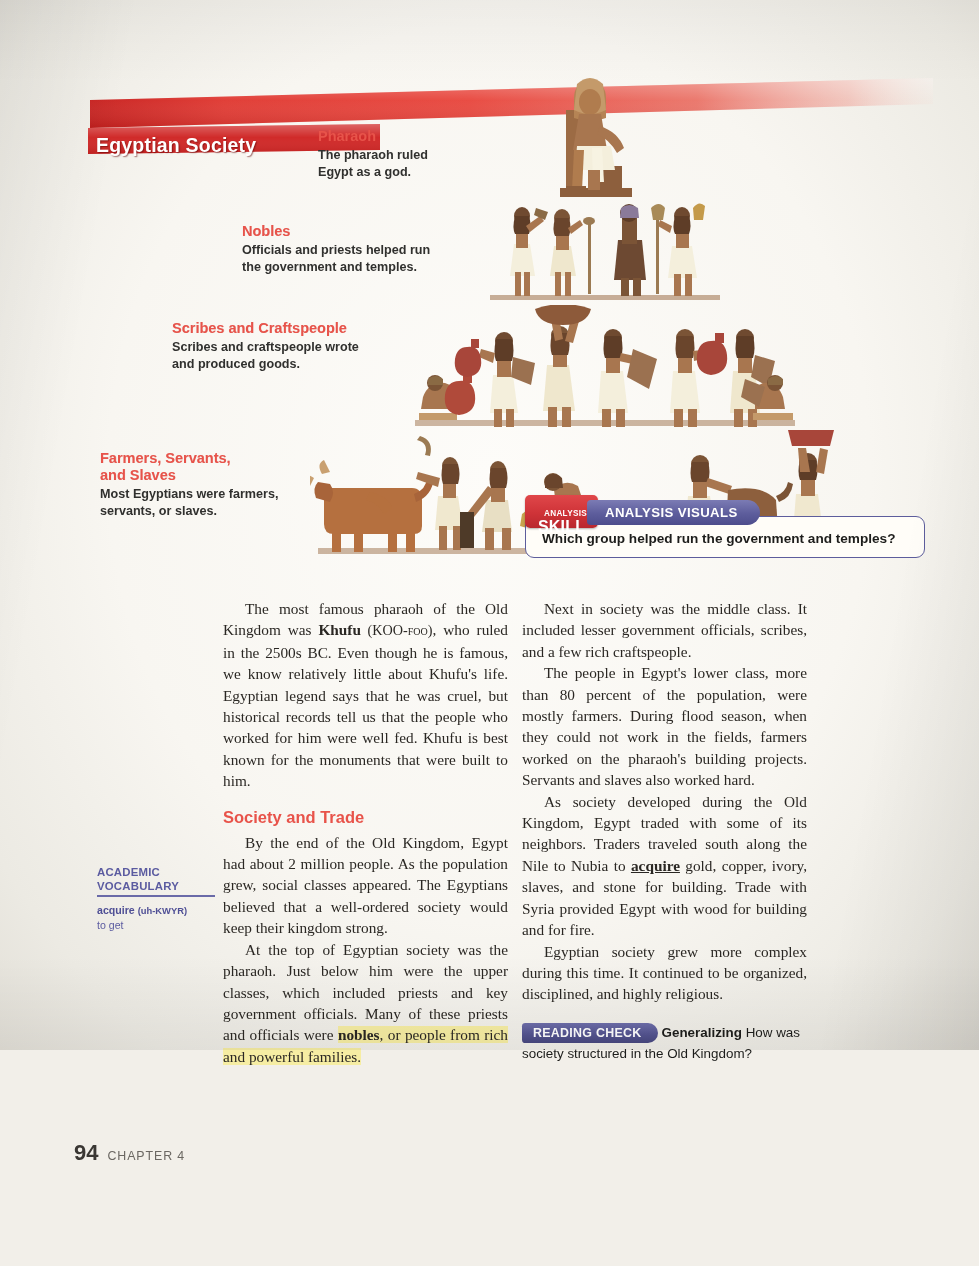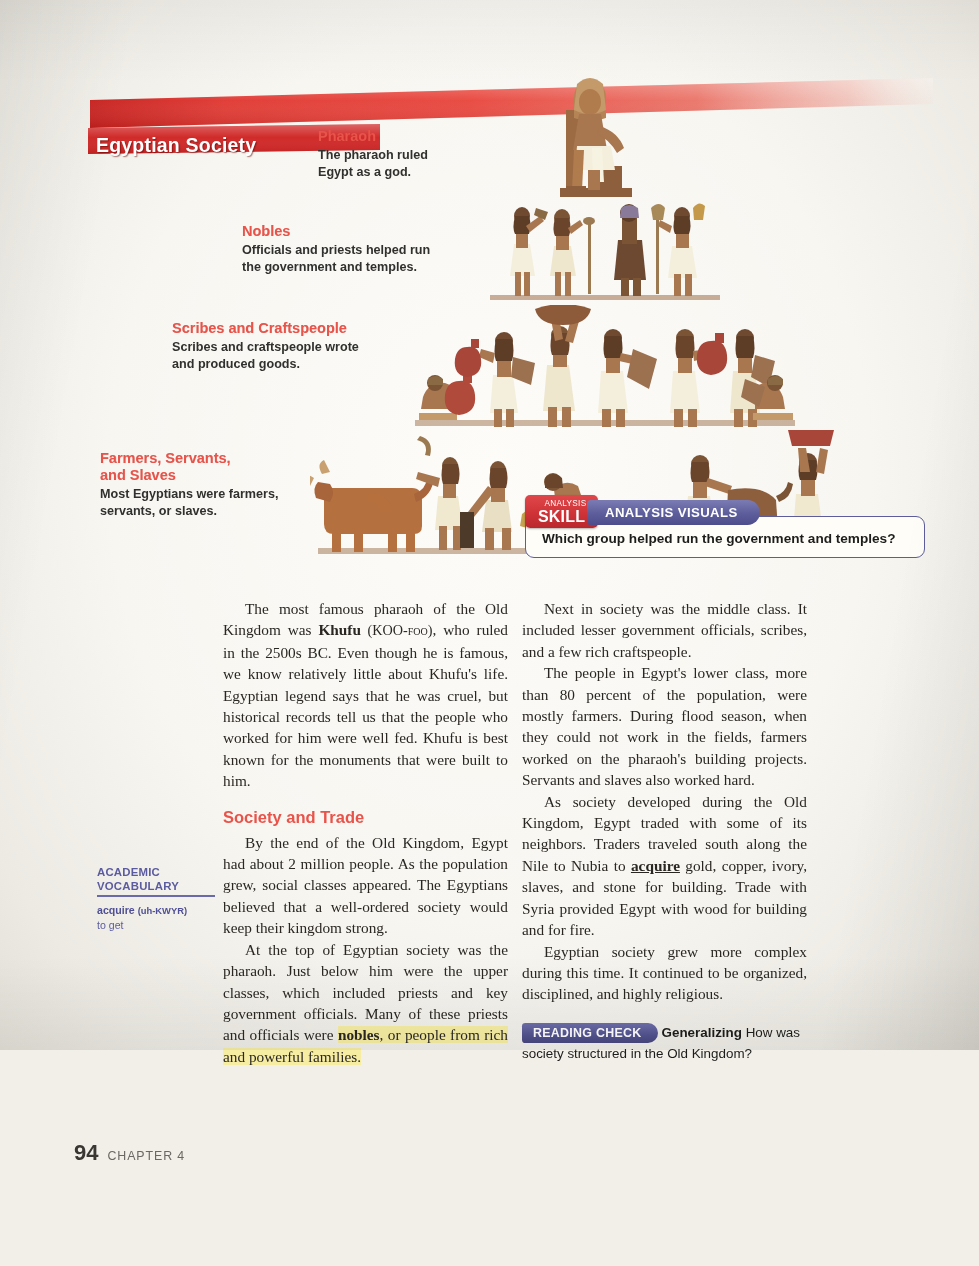--- a/index.html
+++ b/index.html
@@ -59,21 +59,21 @@
 
   
   .callout{position:absolute;left:465px;top:470px;width:400px;}
   .callout-tabs{position:relative;height:27px;z-index:3;}
   .skill-badge{
     position:absolute;left:0;top:-5px;width:73px;height:33px;
     background:linear-gradient(180deg,#e0474a 0%,#cf3338 55%,#b9282e 100%);
     border-radius:5px;box-shadow:0 1px 2px rgba(0,0,0,.3);
     color:#fff;font-family:"Liberation Sans",sans-serif;text-align:center;
   }
-  .skill-badge .s1{display:block;font-size:8.2px;font-weight:normal;letter-spacing:.3px;line-height:11px;padding-top:3px;margin-left:8px;}
+  .skill-badge .s1{display:block;font-size:8.2px;font-weight:bold;letter-spacing:.3px;line-height:11px;padding-top:13px;margin-left:8px;}
   .skill-badge .s2{display:block;font-size:16px;font-weight:bold;letter-spacing:.2px;line-height:16px;}
   .visuals-tab{
     position:absolute;left:62px;top:0;height:25px;
     padding:0 22px 0 18px;
     background:linear-gradient(180deg,#7b7bb4 0%,#5d5d9c 55%,#4d4d8c 100%);
     border-radius:4px 13px 13px 4px;
     color:#fff;font-family:"Liberation Sans",sans-serif;font-weight:bold;
     font-size:13.2px;letter-spacing:.4px;line-height:25px;white-space:nowrap;
   }
   .callout-box{

